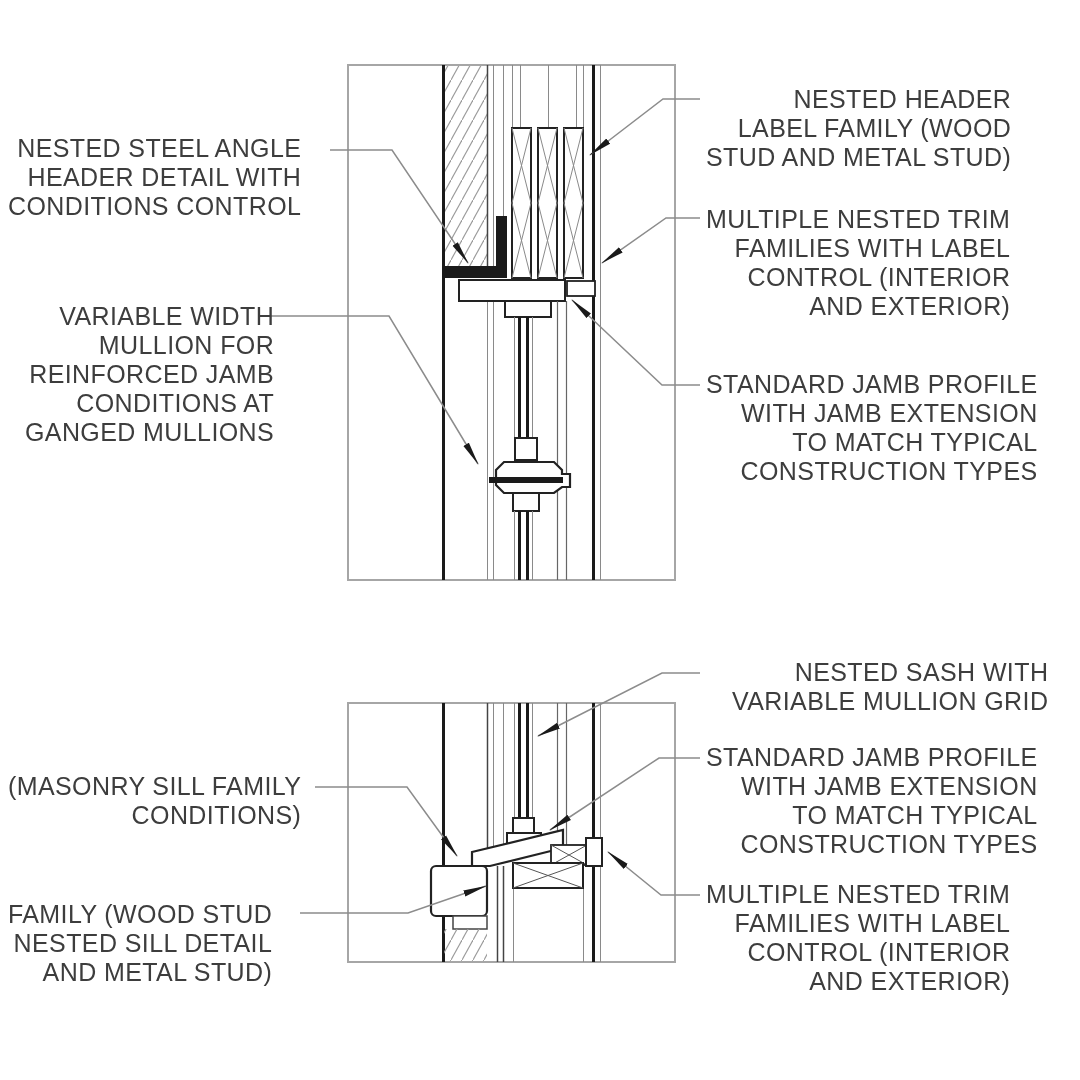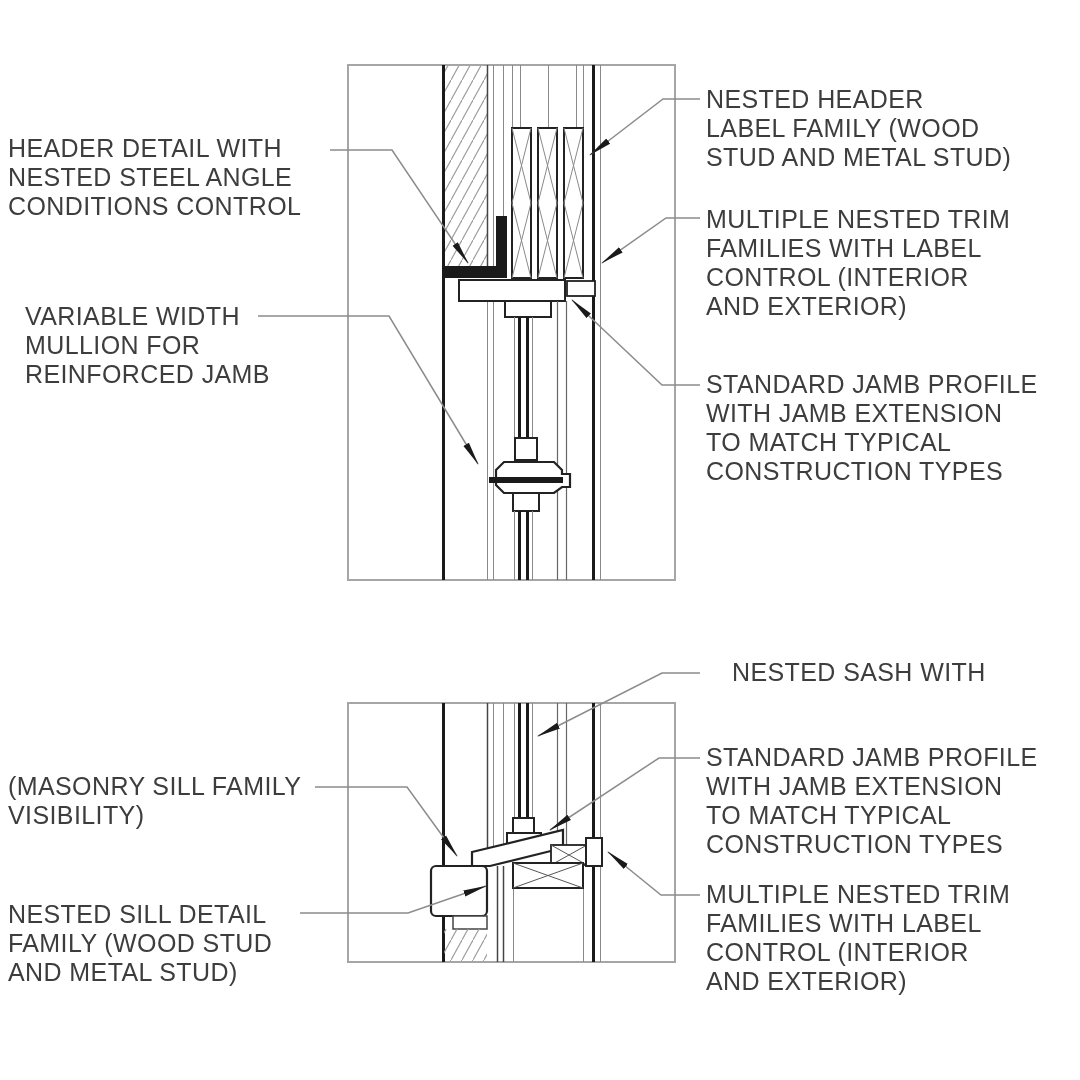--- a/index.html
+++ b/index.html
@@ -1,21 +1,21 @@
 <!DOCTYPE html>
 <html><head>
 <meta charset="utf-8">
 <style>
   html,body{margin:0;padding:0;background:#ffffff;}
   #stage{position:relative;width:1080px;height:1080px;background:#ffffff;overflow:hidden;
          font-family:"Liberation Sans", sans-serif;}
   #linework{position:absolute;left:0;top:0;width:1080px;height:1080px;}
   .ann{position:absolute;color:#3d3d3d;font-size:25px;line-height:29px;
        letter-spacing:0.4px;white-space:nowrap;}
-  .ln{height:29px;}
+  .ln{height:29px;text-align:right;}
 </style>
 </head>
 <body>
 
 <div id="stage">
 
   <svg id="linework" viewBox="0 0 1080 1080" xmlns="http://www.w3.org/2000/svg">
     <defs>
       <pattern id="masonryHatch" patternUnits="userSpaceOnUse" width="11" height="20">
         <line x1="0" y1="20" x2="11" y2="0" stroke="#9a9a9a" stroke-width="1.1"></line>
@@ -148,29 +148,31 @@
       <polyline points="700,385 662,385 572,300" marker-end="url(#leaderArrow)"></polyline>
       <polyline points="700,673 662,673 538,736" marker-end="url(#leaderArrow)"></polyline>
       <polyline points="700,758 659,758 550,830" marker-end="url(#leaderArrow)"></polyline>
       <polyline points="700,895 661,895 608,852" marker-end="url(#leaderArrow)"></polyline>
       <polyline points="315,787 407,787 457,856" marker-end="url(#leaderArrow)"></polyline>
       <polyline points="300,913 408,913 486,886" marker-end="url(#leaderArrow)"></polyline>
     </g>
   </svg>
 
   <div class="ann" style="left:8px;top:134px">
+    <div class="ln">NESTED STEEL ANGLE</div>
     <div class="ln">HEADER DETAIL WITH</div>
-    <div class="ln">NESTED STEEL ANGLE</div>
     <div class="ln">CONDITIONS CONTROL</div>
   </div>
 
   <div class="ann" style="left:25px;top:302px">
     <div class="ln">VARIABLE WIDTH</div>
     <div class="ln">MULLION FOR</div>
     <div class="ln">REINFORCED JAMB</div>
+    <div class="ln">CONDITIONS AT</div>
+    <div class="ln">GANGED MULLIONS</div>
   </div>
 
   <div class="ann" style="left:706px;top:85px">
     <div class="ln">NESTED HEADER</div>
     <div class="ln">LABEL FAMILY (WOOD</div>
     <div class="ln">STUD AND METAL STUD)</div>
   </div>
 
   <div class="ann" style="left:706px;top:205px">
     <div class="ln">MULTIPLE NESTED TRIM</div>
@@ -181,40 +183,41 @@
 
   <div class="ann" style="left:706px;top:370px">
     <div class="ln">STANDARD JAMB PROFILE</div>
     <div class="ln">WITH JAMB EXTENSION</div>
     <div class="ln">TO MATCH TYPICAL</div>
     <div class="ln">CONSTRUCTION TYPES</div>
   </div>
 
   <div class="ann" style="left:732px;top:658px">
     <div class="ln">NESTED SASH WITH</div>
+    <div class="ln">VARIABLE MULLION GRID</div>
   </div>
 
   <div class="ann" style="left:706px;top:743px">
     <div class="ln">STANDARD JAMB PROFILE</div>
     <div class="ln">WITH JAMB EXTENSION</div>
     <div class="ln">TO MATCH TYPICAL</div>
     <div class="ln">CONSTRUCTION TYPES</div>
   </div>
 
   <div class="ann" style="left:706px;top:880px">
     <div class="ln">MULTIPLE NESTED TRIM</div>
     <div class="ln">FAMILIES WITH LABEL</div>
     <div class="ln">CONTROL (INTERIOR</div>
     <div class="ln">AND EXTERIOR)</div>
   </div>
 
   <div class="ann" style="left:8px;top:772px">
     <div class="ln">(MASONRY SILL FAMILY</div>
-    <div class="ln">VISIBILITY)</div>
+    <div class="ln">CONDITIONS)</div>
   </div>
 
   <div class="ann" style="left:8px;top:900px">
+    <div class="ln">FAMILY (WOOD STUD</div>
     <div class="ln">NESTED SILL DETAIL</div>
-    <div class="ln">FAMILY (WOOD STUD</div>
     <div class="ln">AND METAL STUD)</div>
   </div>
 
 </div>
 
 </body></html>

